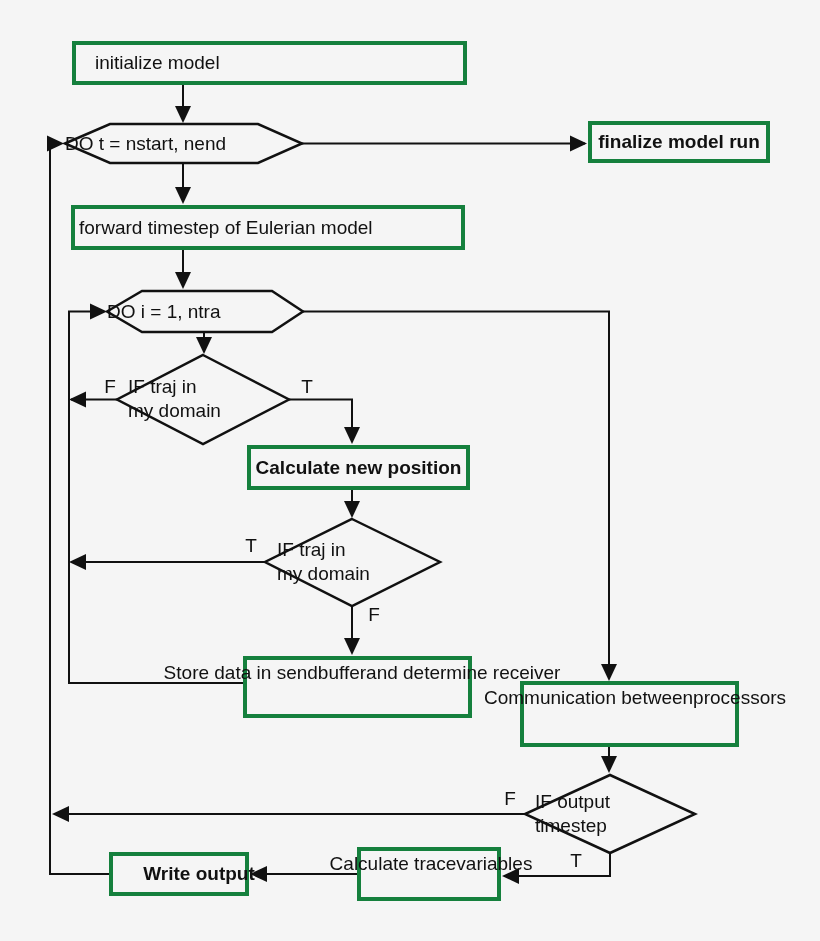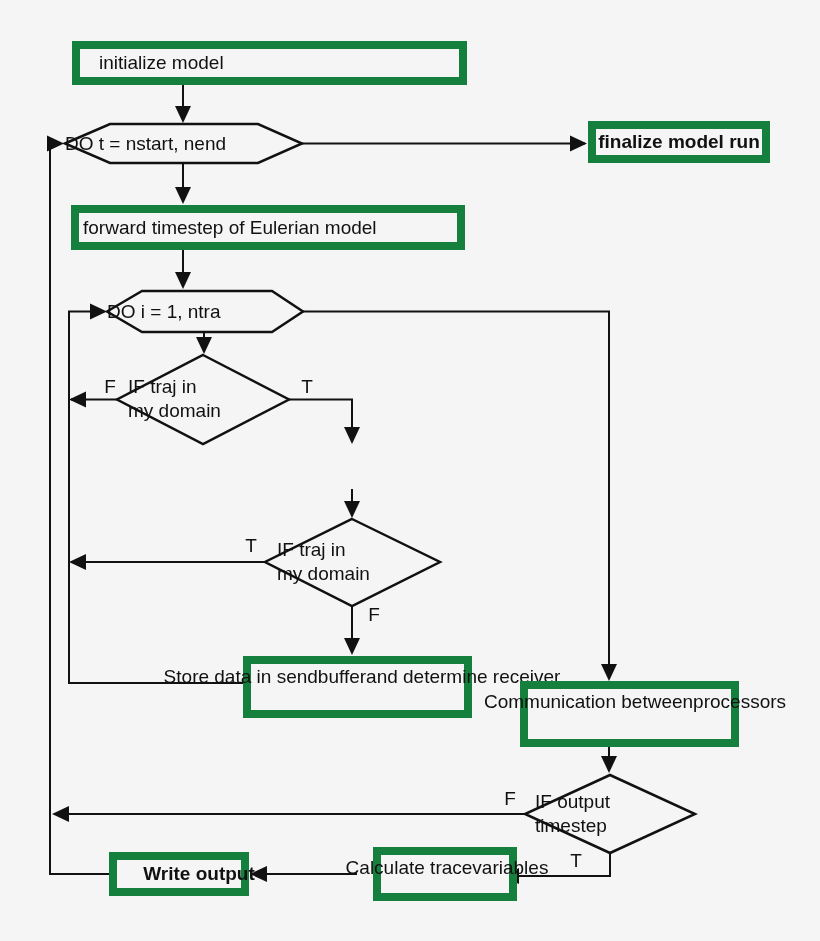--- a/index.html
+++ b/index.html
@@ -15,21 +15,21 @@
     overflow: hidden;
   }
   .wires {
     position: absolute;
     left: 0; top: 0;
     width: 820px; height: 941px;
   }
   .node {
     position: absolute;
     box-sizing: border-box;
-    border: 8px solid #15803d;
+    border: 4px solid #15803d;
     background: #f5f5f5;
     display: flex;
     align-items: center;
     line-height: 22px;
     white-space: nowrap;
   }
   .node.center { justify-content: center; text-align: center; font-weight: bold; }
   .node.two-line {
     justify-content: center;
     align-items: flex-start;
@@ -125,32 +125,35 @@
   </div>
 
   <div class="node center" style="left:588px; top:121px; width:182px; height:42px;">
     <span>finalize model run</span>
   </div>
 
   <div class="node" style="left:71px; top:205px; width:394px; height:45px; padding-left:4px;">
     <span>forward timestep of Eulerian model</span>
   </div>
 
+  <div class="node center" style="left:247px; top:445px; width:223px; height:45px;">
+    <span>Calculate new position</span>
+  </div>
 
   <div class="node two-line" style="left:243px; top:656px; width:229px; height:62px; padding-left:9px;">
     <span>Store data in sendbuffer</span>
     <span>and determine receiver</span>
   </div>
 
   <div class="node two-line" style="left:520px; top:681px; width:219px; height:66px; padding-left:11px;">
     <span>Communication between</span>
     <span>processors</span>
   </div>
 
-  <div class="node two-line" style="left:357px; top:847px; width:144px; height:54px; padding-left:4px;margin-left:16px;">
+  <div class="node two-line" style="left:357px; top:847px; width:144px; height:54px; padding-left:4px;">
     <span>Calculate trace</span>
     <span>variables</span>
   </div>
 
   <div class="node center" style="left:109px; top:852px; width:140px; height:44px;padding-left:40px;">
     <span>Write output</span>
   </div>
 
   <div class="shape-label" style="left:65px; top:132px; width:237px;">DO t = nstart, nend</div>
   <div class="shape-label" style="left:107px; top:300px; width:196px;">DO i = 1, ntra</div>

